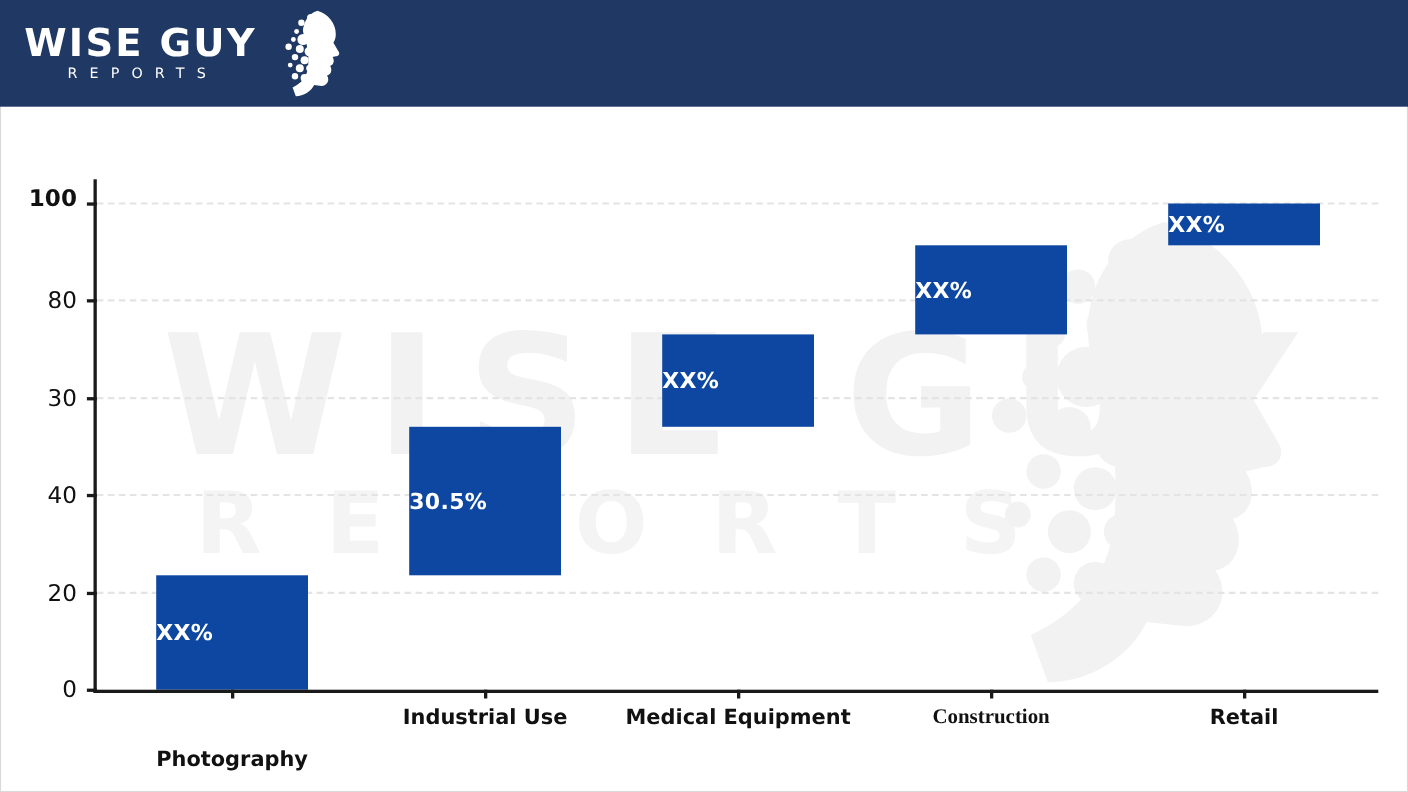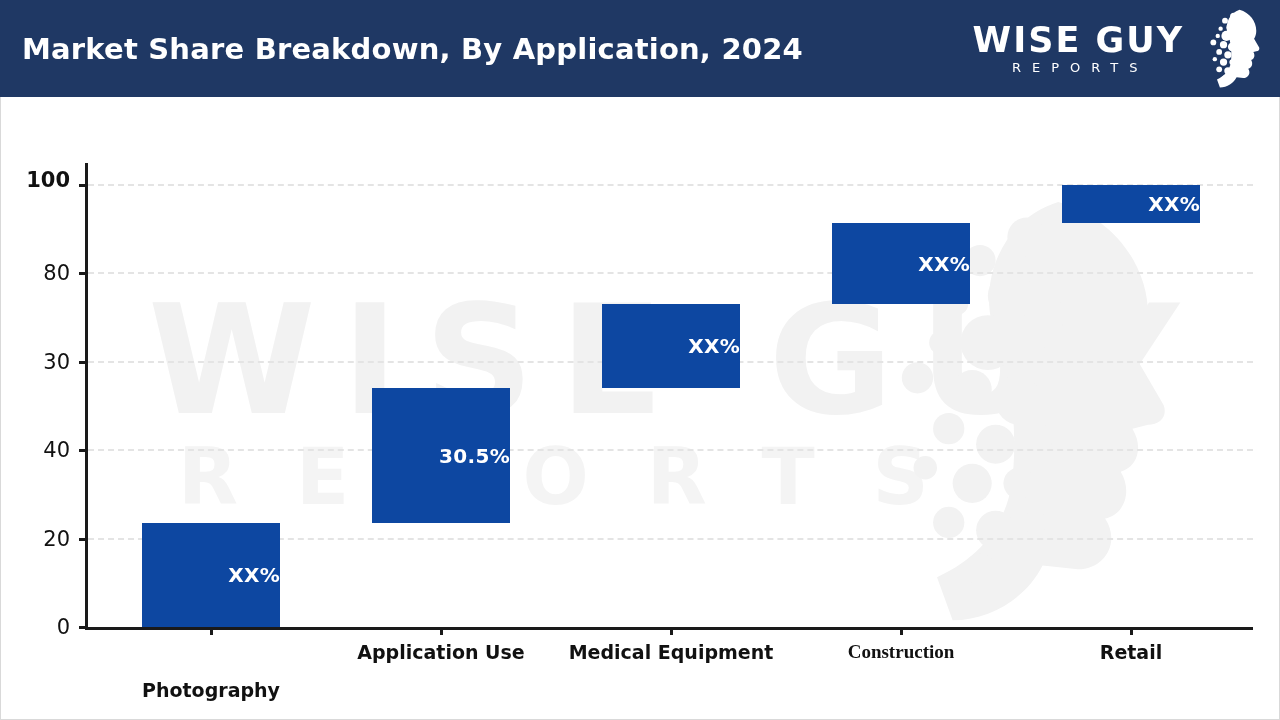--- a/index.html
+++ b/index.html
@@ -34,21 +34,21 @@
   
   .gridline { position:absolute; border-top:2px dashed #e4e4e4; z-index:2; }
   .y-axis { position:absolute; background:#1a1a1a; z-index:4; }
   .x-axis { position:absolute; background:#1a1a1a; z-index:4; }
   .ytick-mark { position:absolute; background:#1a1a1a; z-index:4; }
   .xtick-mark { position:absolute; background:#1a1a1a; z-index:4; }
   .ytick-label {
     position:absolute; width:52px; text-align:right; font-size:21px; color:#111111;
     z-index:3; line-height:1;
   }
-  .bar { position:absolute; z-index:3; display:flex; align-items:center; justify-content:flex-end; }
+  .bar { position:absolute; z-index:3; display:flex; align-items:center; justify-content:flex-start; }
   .bar-label { color:#ffffff; font-size:20px; font-weight:bold; letter-spacing:0.3px; }
   .cat-label {
     position:absolute; width:240px; text-align:center; font-size:19px; font-weight:bold;
     color:#111111; z-index:3;
   }
 </style>
 </head>
 <body>
 
 <div class="page">
@@ -84,21 +84,20 @@
     </defs>
   </svg>
 
   <div class="wm-line1">WISE GUY</div>
   <div class="wm-line2">REPORTS</div>
   <svg class="wm-head" viewBox="0 0 100 110">
       <use href="#wg-head"></use>
     </svg>
 
   <div class="header">
-    <div class="title">Market Share Breakdown, By Application, 2024</div>
     <div class="logo">
       <div class="logo-text">
         <div class="logo-line1">WISE GUY</div>
         <div class="logo-line2">REPORTS</div>
       </div>
       <svg class="logo-head" viewBox="0 0 100 110">
           <use href="#wg-head"></use>
         </svg>
     </div>
   </div>
@@ -134,21 +133,21 @@
       </div>
       <div class="bar" style="left: 832px; top: 222.657px; width: 138px; height: 81.7524px; background: rgb(13, 71, 161);">
         <span class="bar-label">XX%</span>
       </div>
       <div class="bar" style="left: 1062px; top: 185.095px; width: 138px; height: 37.5619px; background: rgb(13, 71, 161);">
         <span class="bar-label">XX%</span>
       </div>
       <div class="xtick-mark" style="left: 210px; top: 627px; width: 3px; height: 8px;"></div>
       <div class="cat-label" style="left: 91px; top: 679px;">Photography</div>
       <div class="xtick-mark" style="left: 440px; top: 627px; width: 3px; height: 8px;"></div>
-      <div class="cat-label" style="left: 321px; top: 641px;">Application Use</div>
+      <div class="cat-label" style="left: 321px; top: 641px;">Industrial Use</div>
       <div class="xtick-mark" style="left: 670px; top: 627px; width: 3px; height: 8px;"></div>
       <div class="cat-label" style="left: 551px; top: 641px;">Medical Equipment</div>
       <div class="xtick-mark" style="left: 900px; top: 627px; width: 3px; height: 8px;"></div>
       <div class="cat-label" style="left: 781px; top: 641px; font-family: Liberation Serif, serif;">Construction</div>
       <div class="xtick-mark" style="left: 1130px; top: 627px; width: 3px; height: 8px;"></div>
       <div class="cat-label" style="left: 1011px; top: 641px;">Retail</div>
     </div>
 
 </div>
 

